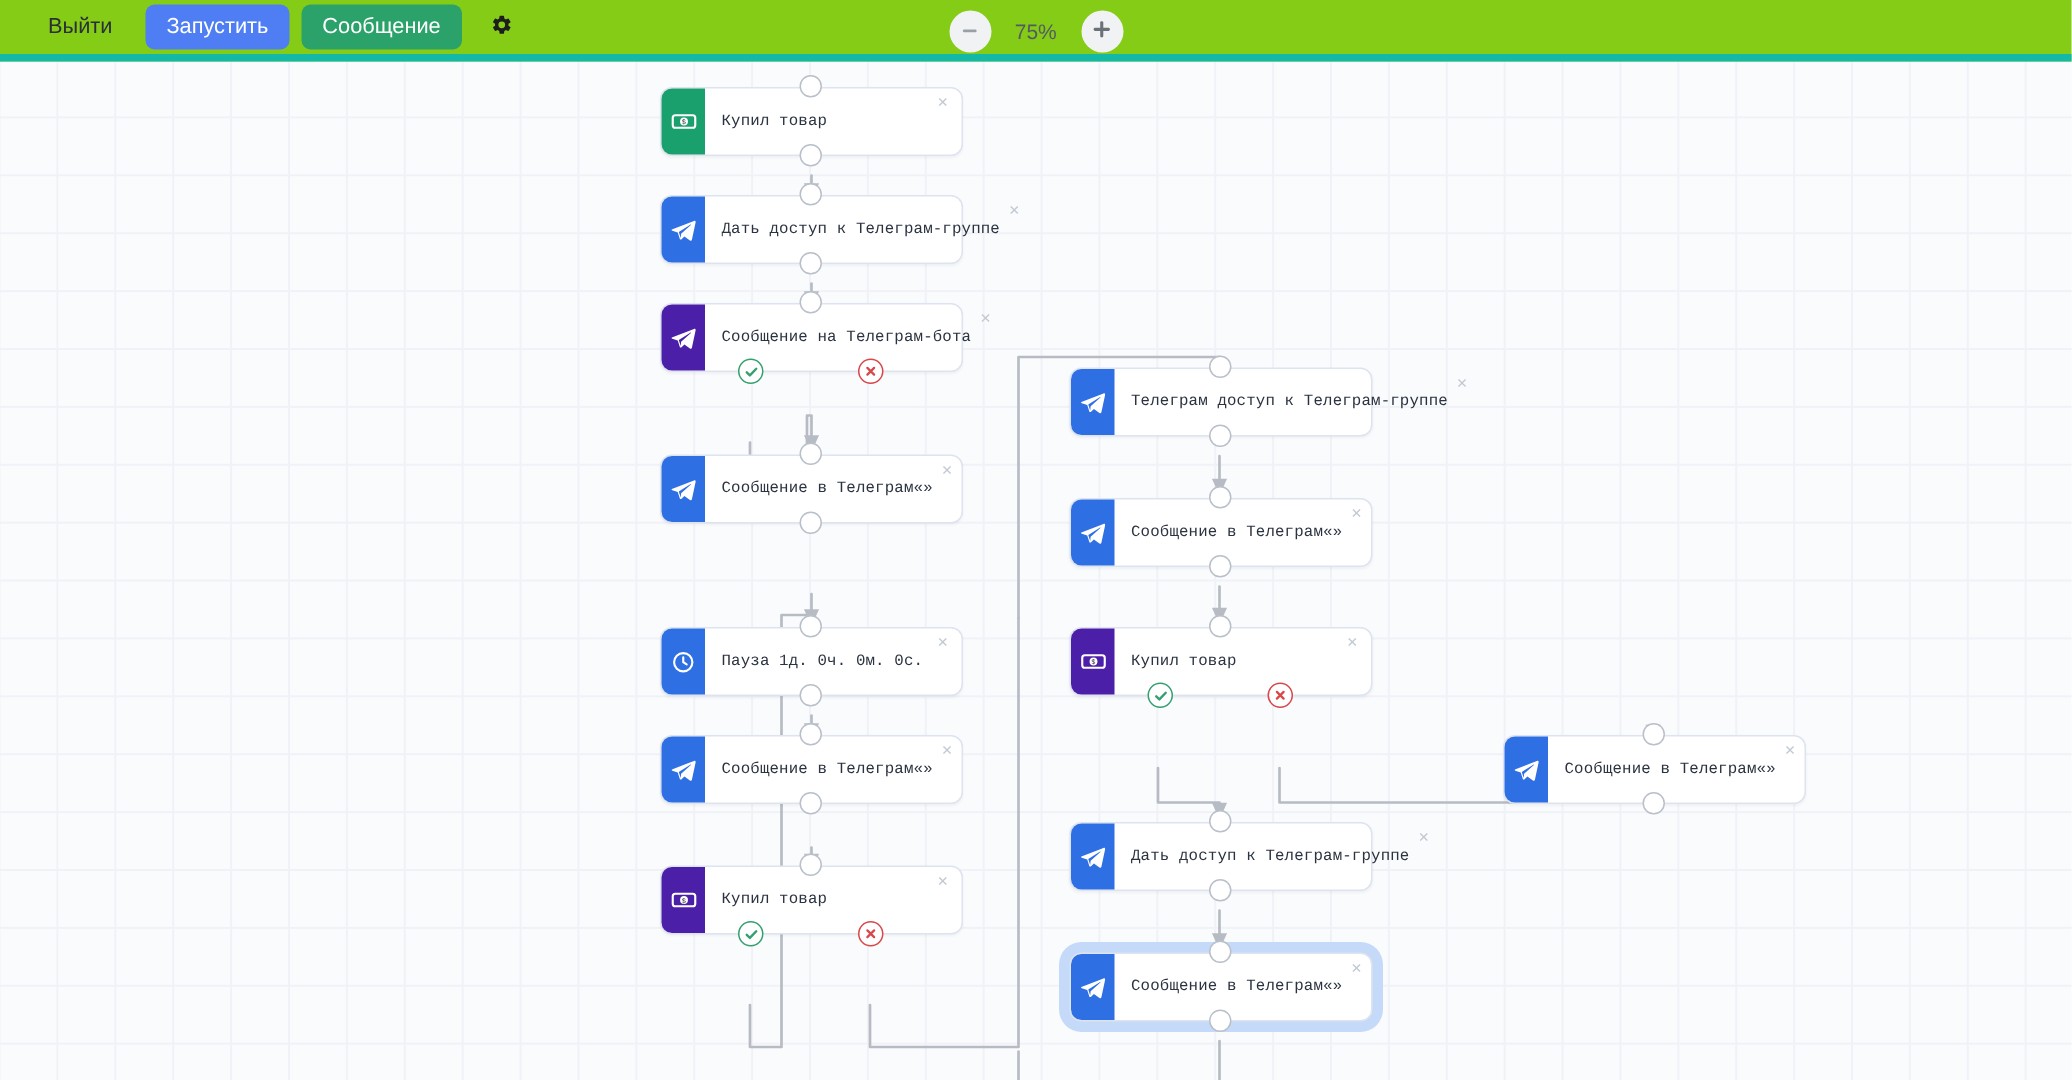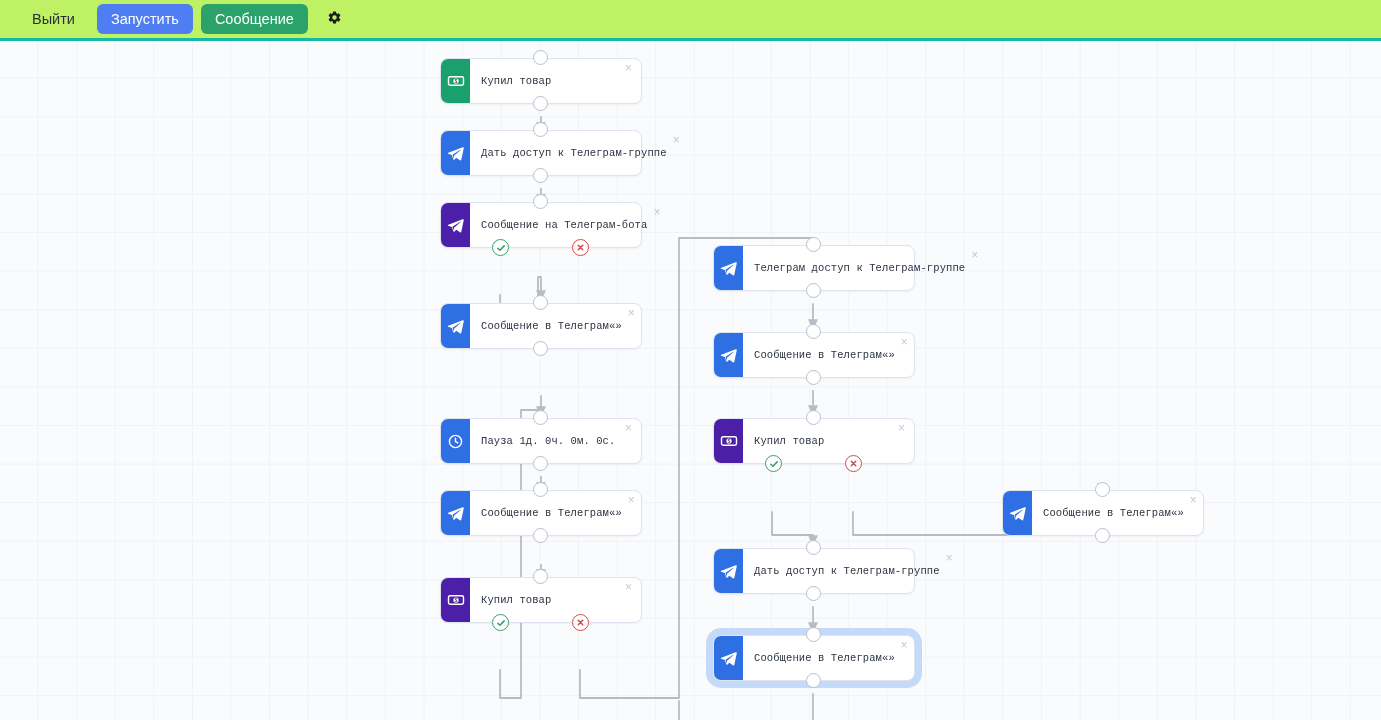--- a/index.html
+++ b/index.html
@@ -7,22 +7,22 @@
     width: 1381px; height: 720px;
     overflow: hidden;
     font-family: "Liberation Sans", sans-serif;
     background: #ffffff;
   }
 
   
   #toolbar {
     position: absolute; left: 0; top: 0;
     width: 1381px; height: 41px;
-    background: #bef264;
-    border-bottom: 3px solid #14b8a6;
+    background: #84cc16;
+    border-bottom: 5px solid #14b8a6;
     display: flex; align-items: center;
     z-index: 50;
   }
   .tb-left { display: flex; align-items: center; gap: 8px; padding-left: 18px; }
   .tb-btn {
     height: 30px; padding: 0 14px;
     border-radius: 6px; border: none;
     font-size: 14.5px; font-family: "Liberation Sans", sans-serif;
     cursor: pointer; display: inline-flex; align-items: center; justify-content: center;
     white-space: nowrap;
@@ -134,20 +134,38 @@
     <button class="tb-btn success">Сообщение</button>
     <button class="tb-icon-btn">
       <span>
         <svg width="15" height="15" viewBox="0 0 24 24" fill="#1d1d1f">
           <path d="M19.14 12.94a7.4 7.4 0 0 0 .06-.94 7.4 7.4 0 0 0-.06-.94l2.03-1.58a.49.49 0 0 0 .12-.61l-1.92-3.32a.48.48 0 0 0-.59-.22l-2.39.96a7.03 7.03 0 0 0-1.62-.94l-.36-2.54a.47.47 0 0 0-.47-.41h-3.84a.47.47 0 0 0-.47.41l-.36 2.54c-.59.24-1.13.56-1.62.94l-2.39-.96a.48.48 0 0 0-.59.22L2.75 8.87a.48.48 0 0 0 .12.61l2.03 1.58c-.04.31-.06.63-.06.94s.02.63.06.94l-2.03 1.58a.48.48 0 0 0-.12.61l1.92 3.32c.12.21.37.29.59.22l2.39-.96c.5.38 1.03.7 1.62.94l.36 2.54c.04.24.24.41.47.41h3.84c.23 0 .43-.17.47-.41l.36-2.54c.59-.24 1.12-.56 1.62-.94l2.39.96c.22.08.47 0 .59-.22l1.92-3.32a.48.48 0 0 0-.12-.61l-2.03-1.58ZM12 15.6A3.6 3.6 0 1 1 12 8.4a3.6 3.6 0 0 1 0 7.2Z"></path>
         </svg>
       </span>
     </button>
   </div>
 
+  <div class="tb-center">
+    <button class="zoom-circ">
+      <span>
+        <svg width="11" height="11" viewBox="0 0 12 12">
+            <rect x="1" y="5.1" width="10" height="1.9" rx="0.9" fill="#9aa0a8"></rect>
+          </svg>
+      </span>
+    </button>
+    <span id="zoom-level">75%</span>
+    <button class="zoom-circ">
+      <span>
+        <svg width="13" height="13" viewBox="0 0 12 12">
+          <rect x="1" y="5.1" width="10" height="1.9" rx="0.9" fill="#6b7178"></rect>
+          <rect x="5.05" y="1" width="1.9" height="10" rx="0.9" fill="#6b7178"></rect>
+        </svg>
+      </span>
+    </button>
+  </div>
 </div>
 
 <div id="canvas">
 
   <svg id="edge-layer">
     <defs>
       <marker id="arw" markerWidth="8" markerHeight="8" refX="4.2" refY="3.2" orient="auto">
         <path d="M0.4,0.4 L6.6,3.2 L0.4,6.0 z" fill="#b7bcc4"></path>
       </marker>
     </defs>

